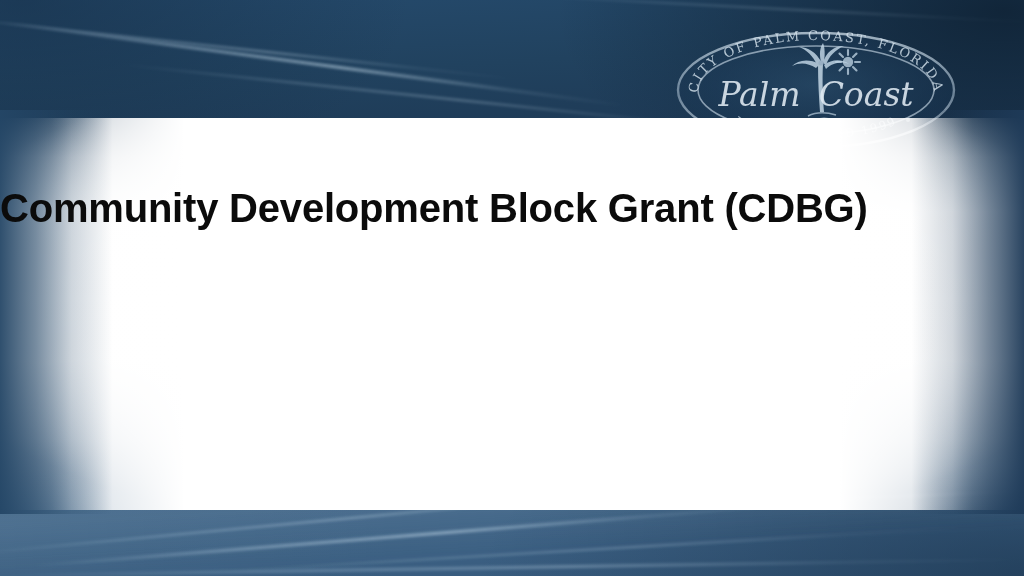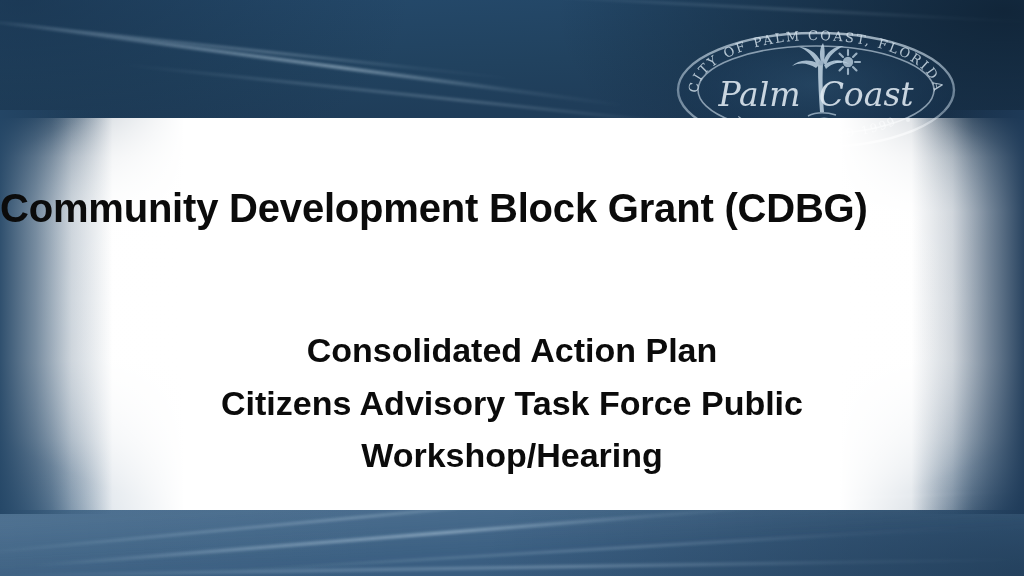--- a/index.html
+++ b/index.html
@@ -256,20 +256,15 @@
       <circle cx="52" cy="94" r="2" fill="#cfe0ec" opacity="0.55"></circle>
       <circle cx="236" cy="94" r="2" fill="#cfe0ec" opacity="0.55"></circle>
     </svg>
   </div>
 
   <div class="white-band"></div>
   <div class="band-mask"></div>
 
   <div class="slide-title">Community Development Block Grant (CDBG)</div>
 
-  <div class="subtitle">
-    <div>Consolidated Action Plan</div>
-    <div>Citizens Advisory Task Force Public</div>
-    <div>Workshop/Hearing</div>
-  </div>
 
 
 </div>
 
 </body></html>

